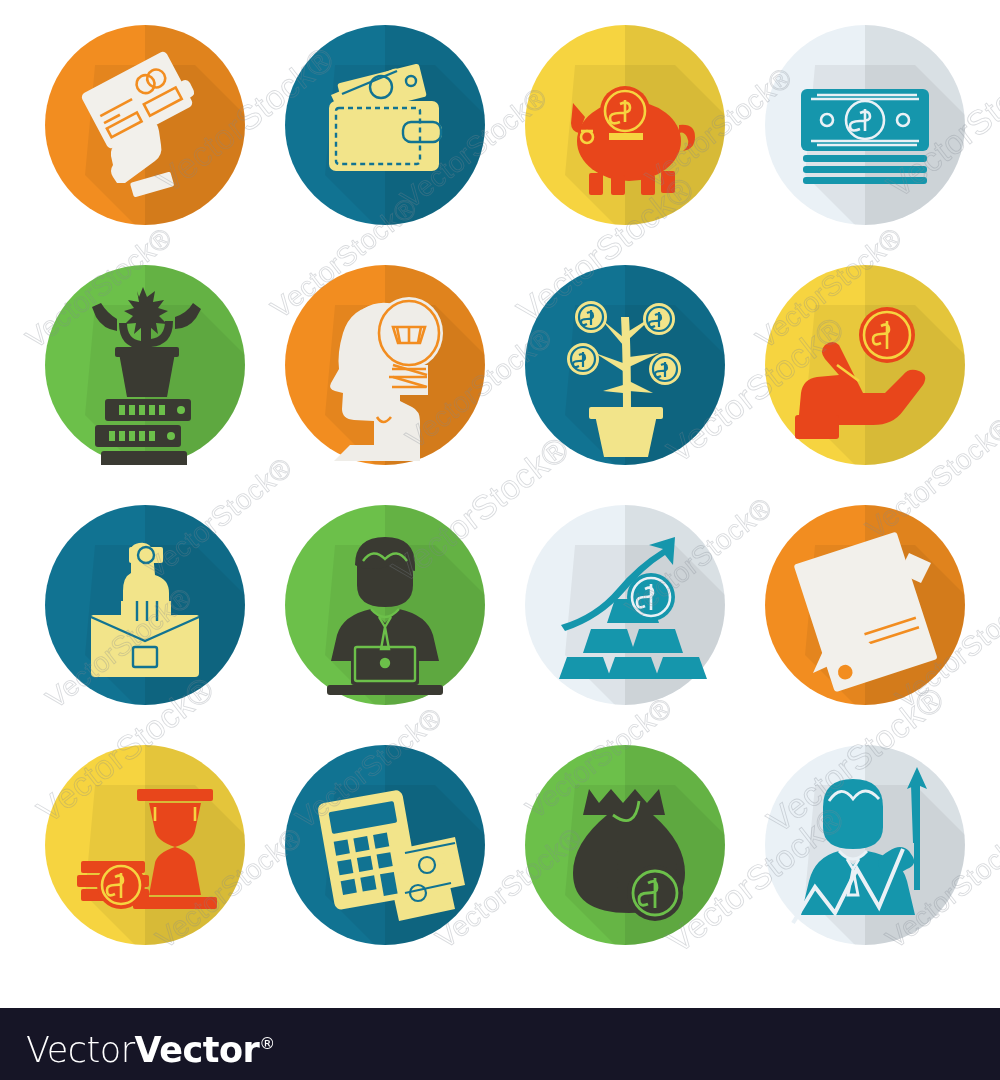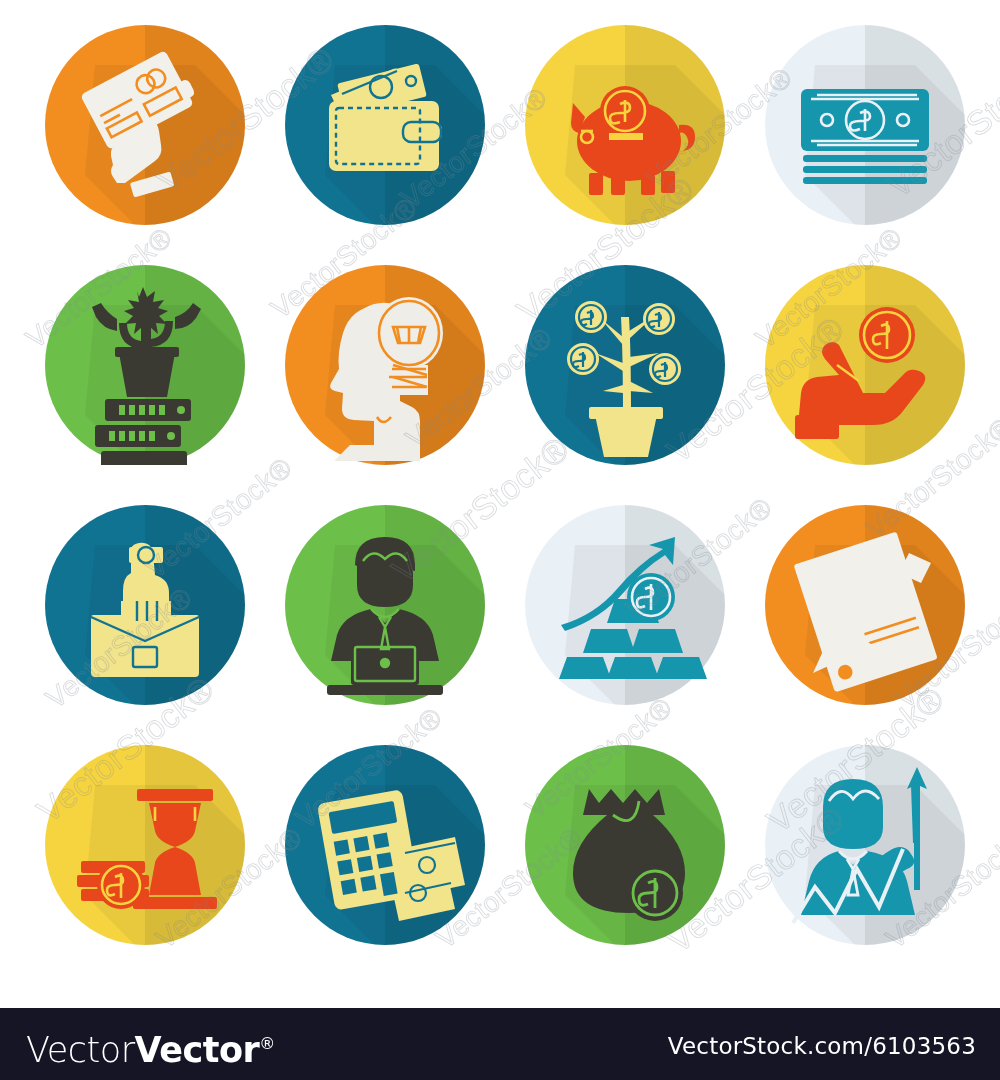--- a/index.html
+++ b/index.html
@@ -637,16 +637,15 @@
       <div class="wm" style="left: 660px; top: 930px; font-size: 34px;">VectorStock®</div>
       <div class="wm" style="left: 880px; top: 930px; font-size: 28px;">VectorStock®</div>
       <div class="wm" style="left: 400px; top: 430px; font-size: 28px;">VectorStock®</div>
       <div class="wm" style="left: 660px; top: 440px; font-size: 34px;">VectorStock®</div>
       <div class="wm" style="left: 890px; top: 690px; font-size: 28px;">VectorStock®</div>
       <div class="wm" style="left: 40px; top: 690px; font-size: 28px;">VectorStock®</div>
     </div>
 
   <div class="footer">
     <div class="logo"><span class="lite">Vector</span><span class="bold">Vector</span><span class="reg">®</span></div>
-    <div class="url">VectorStock.com/6103563</div>
   </div>
 
 </div>
 
 </body></html>

